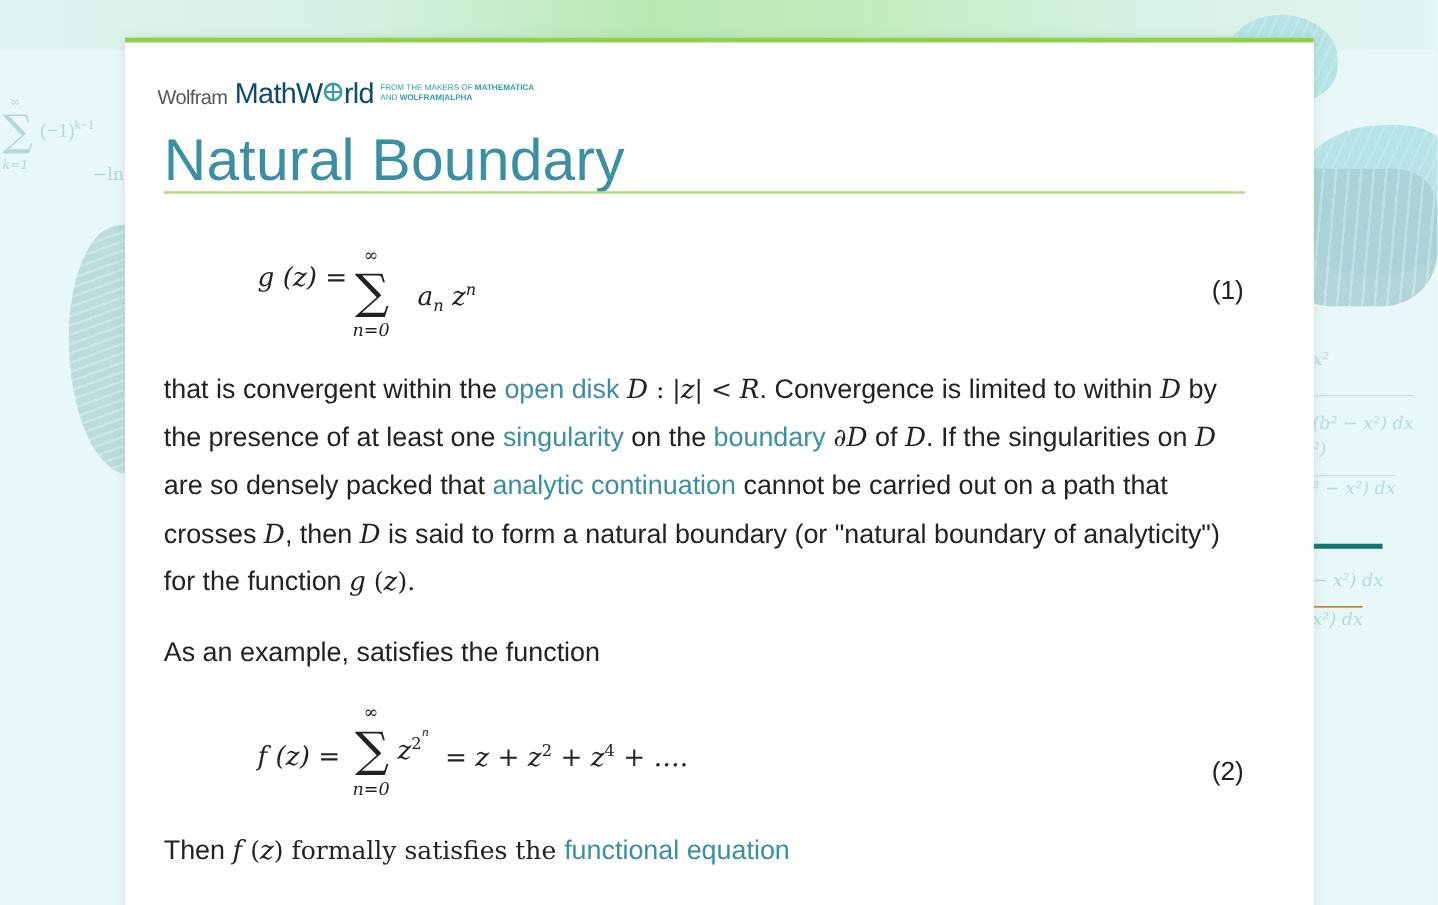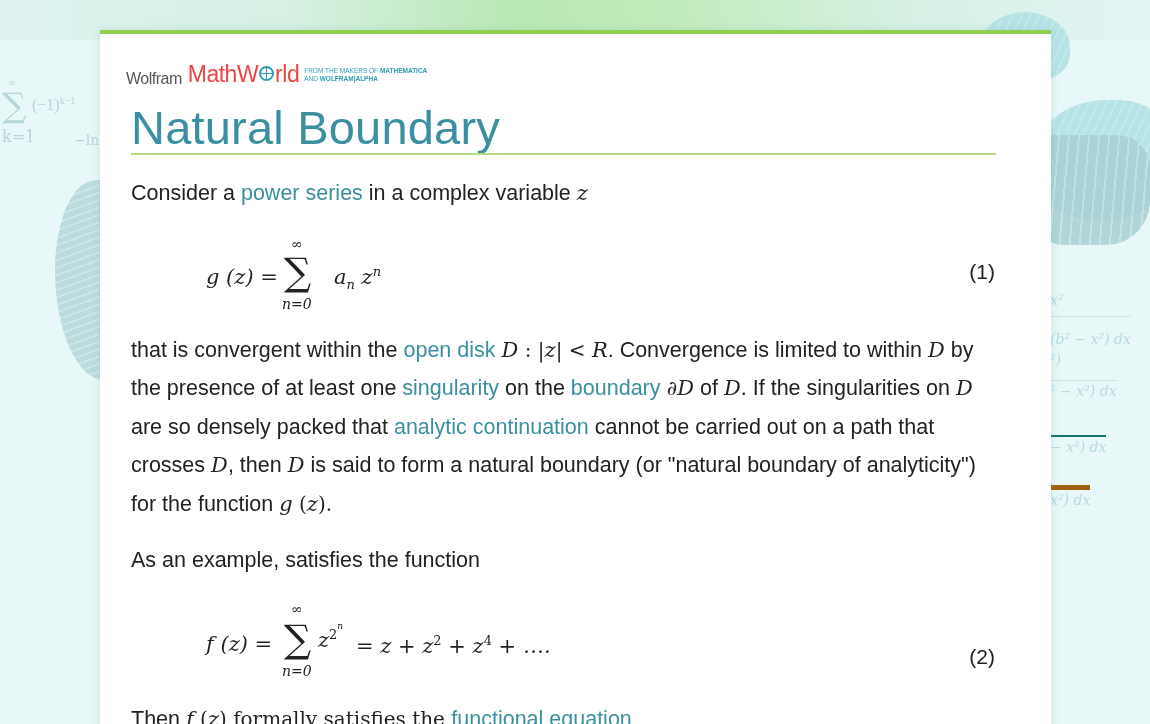--- a/index.html
+++ b/index.html
@@ -11,21 +11,21 @@
     .bg-top {
       position: absolute; left: 0; top: 0; width: 1150px; height: 40px;
       background: linear-gradient(90deg, #dff3f1 0%, #d6f0e4 25%, #b9e9b3 45%, #c3ecbe 60%, #d7f1e6 80%, #e2f4f3 100%);
     }
     .bg-left-math {
       position: absolute; left: 0; top: 85px; width: 100px; height: 70px;
       font-family: "DejaVu Serif", serif; color: #b6d6d8; font-size: 18px;
     }
     .bg-left-math .sigma { position: absolute; left: 2px; top: 0px; font-size: 34px; }
     .bg-left-math .sup { position: absolute; left: 8px; top: -8px; font-size: 10px; }
-    .bg-left-math .sub { position: absolute; left: 2px; top: 42px; font-size: 16px; }
+    .bg-left-math .sub { position: absolute; left: 2px; top: 42px; font-size: 10px; font-style: italic; }
     .bg-left-math .term { position: absolute; left: 32px; top: 10px; font-size: 16px; font-family: Liberation Serif, serif; }
     .bg-left-math .ln { position: absolute; left: 74px; top: 47px; font-size: 14px; }
     .shape {
       position: absolute; border-radius: 50%;
       background: repeating-linear-gradient(115deg, #aee0e4 0 6px, #bde6e9 6px 8px);
       opacity: 0.85;
     }
     .shape-left { left: 55px; top: 180px; width: 90px; height: 200px; border-radius: 45% 10% 10% 55%; background: repeating-linear-gradient(160deg, #b3d6d8 0 5px, #c5e3e5 5px 7px); }
     .shape-right1 { left: 980px; top: 12px; width: 90px; height: 70px; border-radius: 50% 50% 40% 40%; }
     .shape-right2 { left: 1030px; top: 100px; width: 140px; height: 120px; border-radius: 60% 40% 50% 50%; }
@@ -40,21 +40,21 @@
       position: absolute; left: 100px; top: 30px; width: 951px; height: 720px;
       background: #ffffff;
       border-top: 4px solid #8fd14f;
       box-shadow: 0 0 8px rgba(120,170,170,0.25);
     }
     .logo {
       position: absolute; left: 26px; top: 24px; height: 30px;
       display: flex; align-items: flex-end; white-space: nowrap;
     }
     .logo-wolfram { font-size: 16px; color: #575757; letter-spacing: -0.5px; }
-    .logo-mathworld { font-size: 23px; color: #ef4444; margin-left: 6px; letter-spacing: -0.5px; }
+    .logo-mathworld { font-size: 23px; color: #0c4a6e; margin-left: 6px; letter-spacing: -0.5px; }
     .globe {
       display: inline-block; width: 15px; height: 15px; border-radius: 50%;
       border: 2px solid #2f9db0; box-sizing: border-box; position: relative; top: -1px; margin: 0 1px;
       background:
         linear-gradient(0deg, transparent 45%, #2f9db0 45% 55%, transparent 55%),
         linear-gradient(90deg, transparent 45%, #2f9db0 45% 55%, transparent 55%);
     }
     .logo-tag {
       margin-left: 5px; font-size: 6.5px; line-height: 8px; color: #2f9db0; padding-bottom: 5px;
     }
@@ -101,51 +101,48 @@
   <span class="term"><span>(−1)</span><sup style="font-size:10px">k−1</sup></span>
   <span class="ln">−ln</span>
 </div>
 
 <div class="shape shape-left"></div>
 <div class="shape shape-right1"></div>
 <div class="shape shape-right2"></div>
 <div class="shape shape-right3"></div>
 
 <div class="bg-right-math">
-  <div style="top:12px">x²</div>
+  <div style="top:0px">x²</div>
   <div style="top:36px;border-top:1px solid #c8e2e4;padding-top:14px">(b² − x²)  dx</div>
   <div style="top:72px">²)</div>
   <div style="top:100px;border-top:1px solid #c8e2e4;padding-top:2px">² − x²)  dx</div>
-  <div style="top:155px;border-top:2px solid #0f766e;padding-top:2px">− x²)  dx</div>
-  <div style="top:205px;border-top:5px solid #a16207;padding-top:2px">x²)  dx</div>
+  <div style="top:155px;border-top:4px solid #0f766e;padding-top:18px">− x²)  dx</div>
+  <div style="top:205px;border-top:1px solid #a16207;padding-top:2px">x²)  dx</div>
 </div>
 
 <div class="card">
 
   <div class="logo">
     <span class="logo-wolfram">Wolfram</span>
     <span class="logo-mathworld"><span>MathW</span><span class="globe"></span><span>rld</span></span>
     <span class="logo-tag">
       <span>FROM THE MAKERS OF </span><b>MATHEMATICA</b><br>
       <span>AND </span><b>WOLFRAM|ALPHA</b>
     </span>
   </div>
 
   <h1 class="page-title">Natural Boundary</h1>
   <div class="title-rule"></div>
 
   <div class="content">
 
-    <p>
-      <span>Consider a </span><a class="link">power series</a><span> in a complex variable </span><span class="m">z</span>
-    </p>
 
     <div class="eq">
       <div class="eq-body">
-        <span class="eq-part m" style="left:0;top:34px">g (z) =</span>
+        <span class="eq-part m" style="left:0;top:18px">g (z) =</span>
         <span class="eq-part lim" style="left:85px;top:4px">∞</span>
         <span class="eq-part sigma-big" style="left:78px;top:20px">∑</span>
         <span class="eq-part lim m" style="left:76px;top:64px;font-size:14px">n=0</span>
         <span class="eq-part m" style="left:128px;top:32px"><span>a</span><sub class="sup-s">n</sub> <span>z</span><sup class="sup-s">n</sup></span>
       </div>
       <span class="eq-num">(1)</span>
     </div>
 
     <p>
       <span>that is convergent within the </span><a class="link">open disk</a> <span class="m">D</span><span class="mu"> : |</span><span class="m">z</span><span class="mu">| &lt; </span><span class="m">R</span><span>. Convergence is limited to within </span><span class="m">D</span><span> by the presence of at least one </span><a class="link">singularity</a><span> on the </span><a class="link">boundary</a><span class="mu"> ∂</span><span class="m">D</span><span> of </span><span class="m">D</span><span>. If the singularities on </span><span class="m">D</span><span> are so densely packed that </span><a class="link">analytic continuation</a><span> cannot be carried out on a path that crosses </span><span class="m">D</span><span>, then </span><span class="m">D</span><span> is said to form a natural boundary (or "natural boundary of analyticity") for the function </span><span class="m">g</span><span class="mu"> (</span><span class="m">z</span><span class="mu">).</span>

